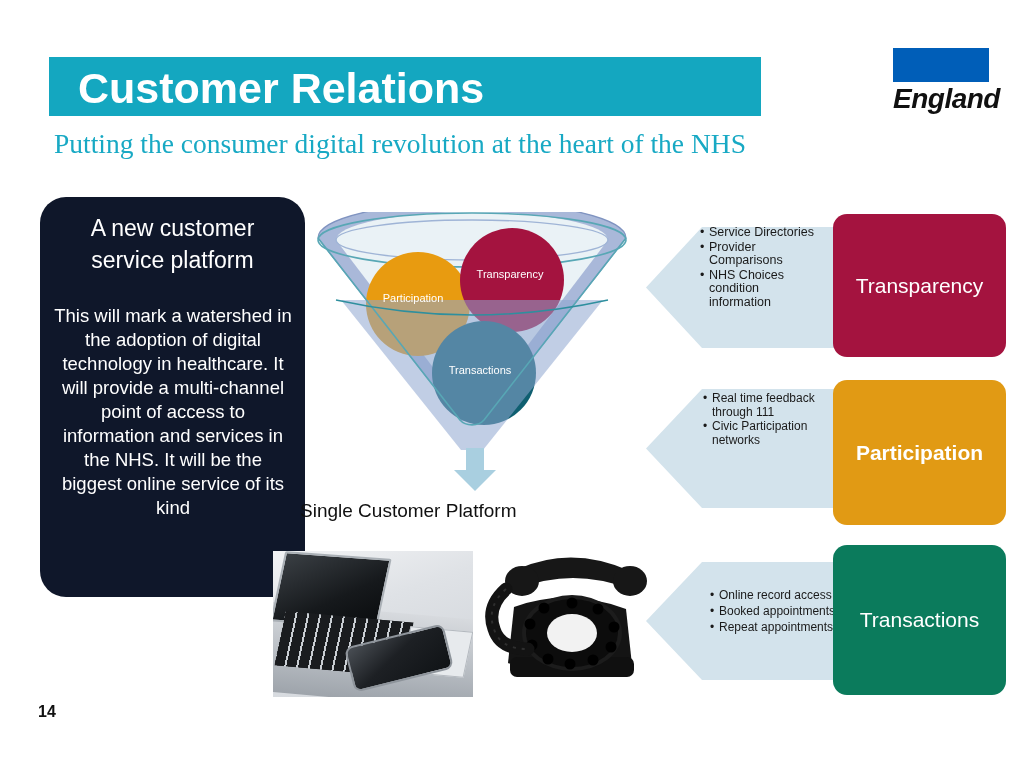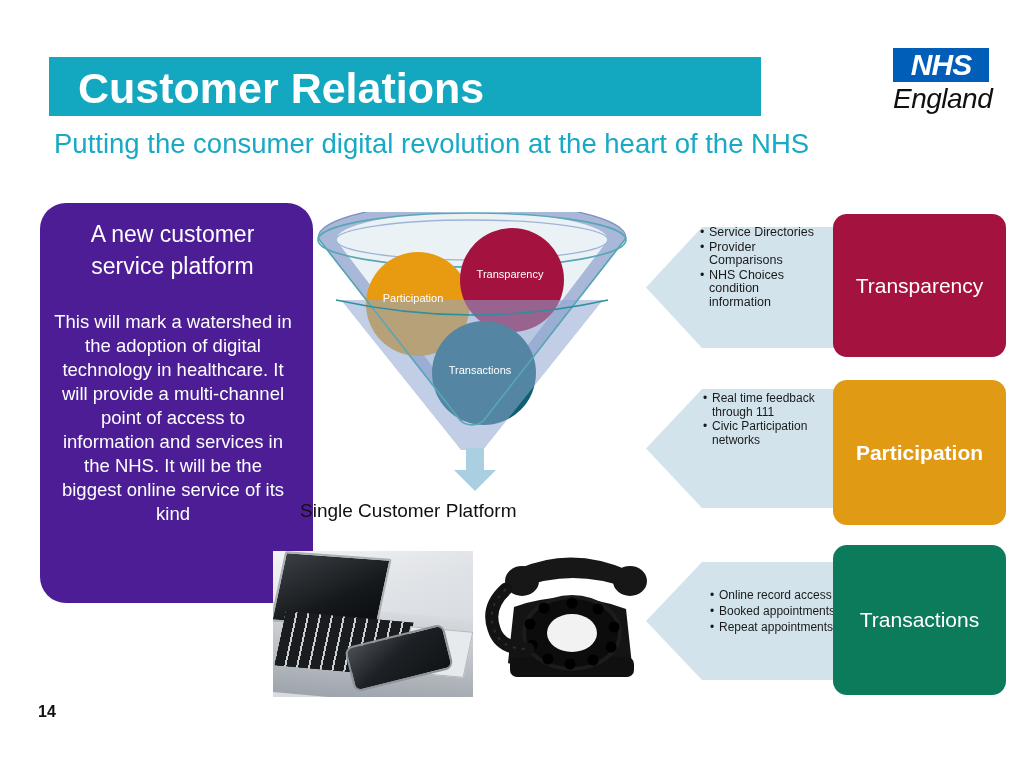--- a/index.html
+++ b/index.html
@@ -45,20 +45,21 @@
   }
   .subtitle {
     position: absolute;
     left: 54px;
     top: 128px;
     width: 950px;
     color: #18A9C4;
     font-size: 27.5px;
     font-weight: normal;
     white-space: nowrap;
+    font-family: Liberation Serif, serif;
   }
 
   
   .nhs-logo {
     position: absolute;
     left: 893px;
     top: 48px;
     width: 100px;
     height: 72px;
   }
@@ -86,35 +87,34 @@
   }
   .nhs-england-text {
     position: absolute;
     left: 0px;
     top: 34px;
     width: 100px;
     height: 34px;
     line-height: 34px;
     color: #101010;
     font-size: 28px;
-    font-weight: normal;
+    font-weight: bold;
     font-style: italic;
     letter-spacing: -0.5px;
   }
 
   
   .blue-panel {
     position: absolute;
     left: 40px;
-    top: 203px;
+    top: 197px;
     width: 265px;
     height: 400px;
-    background: #4c1d95;
+    background: #0f172a;
     border-radius: 26px;
-    padding-left: 8px;
   }
   .blue-panel-heading {
     position: absolute;
     left: 18px;
     top: 15px;
     width: 229px;
     text-align: center;
     color: #ffffff;
     font-size: 23px;
     line-height: 32px;
@@ -320,21 +320,20 @@
 <body>
 
 <div class="slide">
 
   <div class="title-bar"></div>
   <div class="title-text">Customer Relations</div>
   <div class="subtitle">Putting the consumer digital revolution at the heart of the NHS</div>
 
   <div class="nhs-logo">
     <div class="nhs-box"></div>
-    <div class="nhs-box-text">NHS</div>
     <div class="nhs-england-text">England</div>
   </div>
 
   <div class="blue-panel">
     <div class="blue-panel-heading">A new customer service platform</div>
     <div class="blue-panel-body">This will mark a watershed in the adoption of digital technology in healthcare. It will provide a multi-channel point of access to information and services in the NHS. It will be the biggest online service of its kind</div>
   </div>
 
   <div class="funnel-wrap">
     <svg width="320" height="250" viewBox="0 0 320 250" xmlns="http://www.w3.org/2000/svg">

